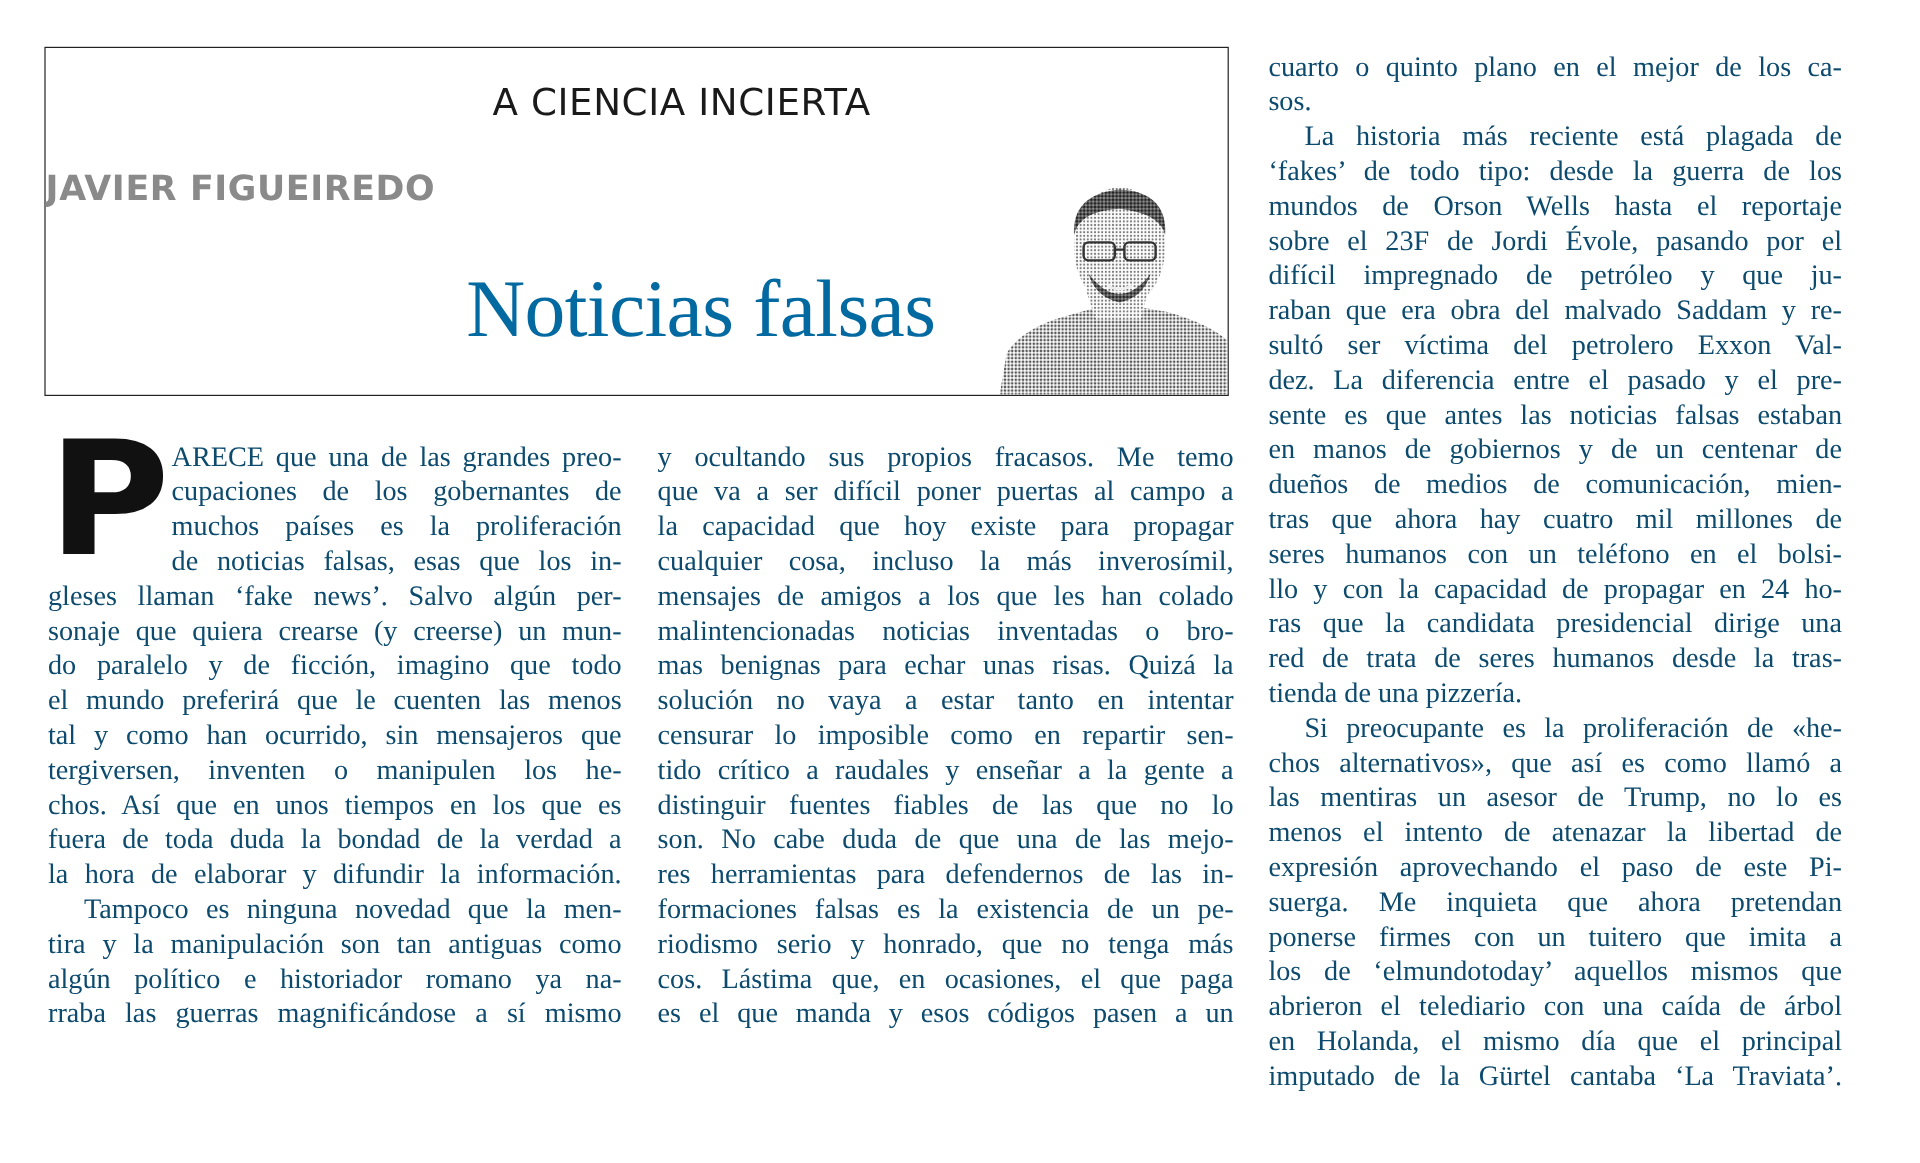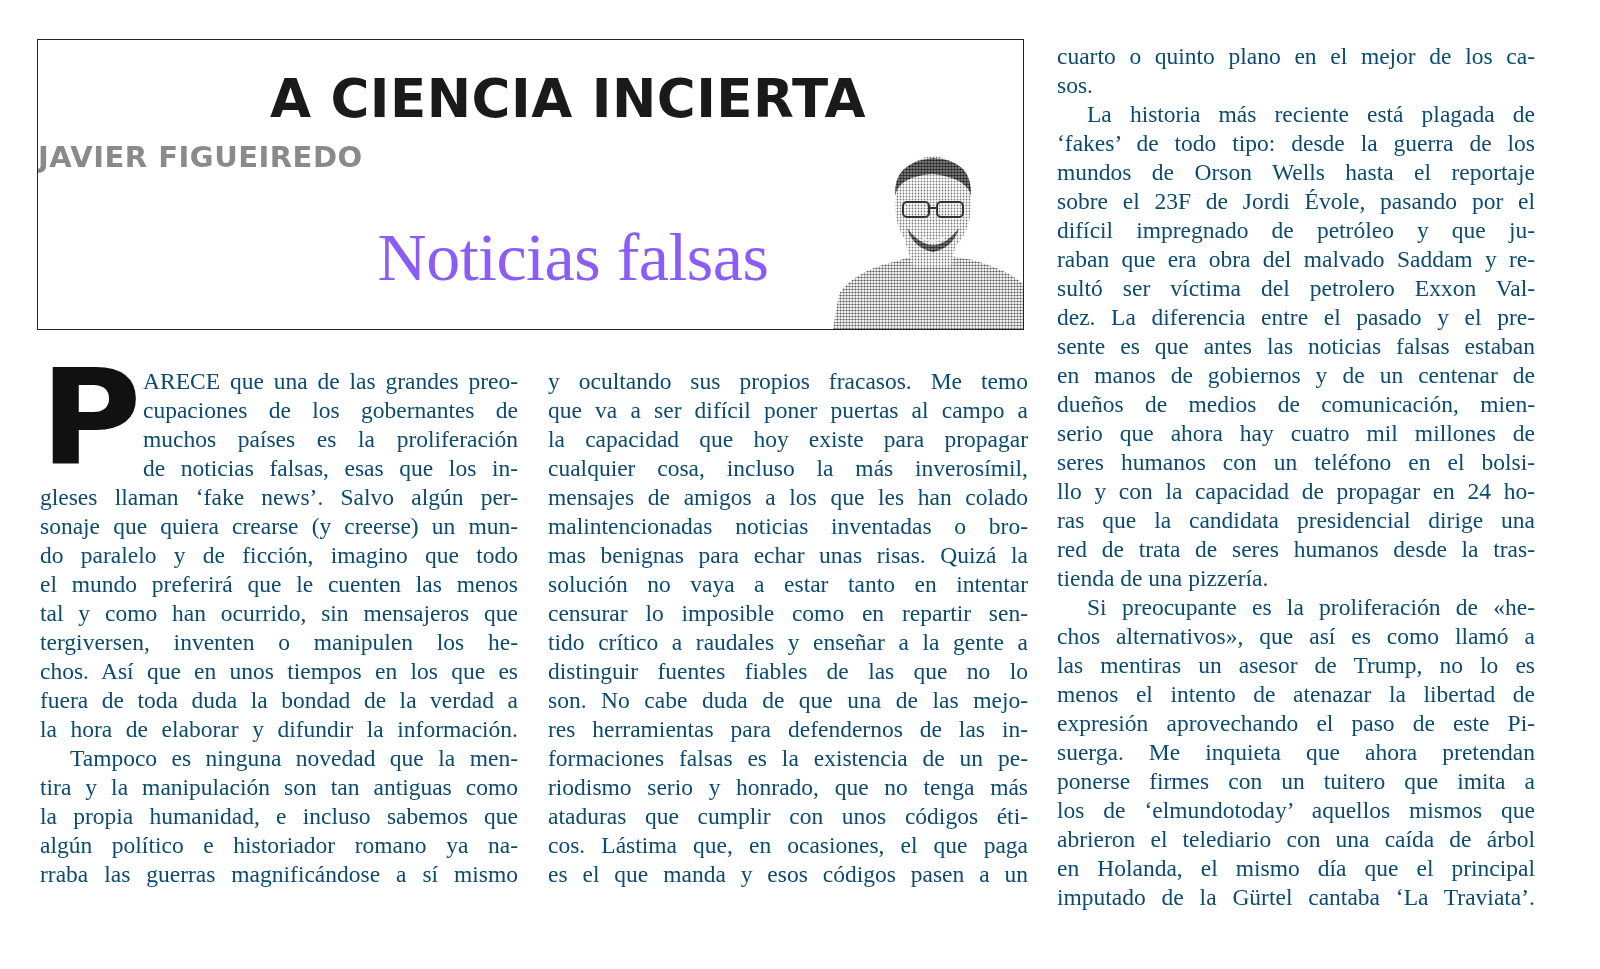--- a/index.html
+++ b/index.html
@@ -31,46 +31,46 @@
     box-sizing: border-box;
     overflow: hidden;
   }
   .section-title {
     position: absolute;
     left: 0;
     width: 1060px;
     top: 28px;
     text-align: center;
     font-family: "DejaVu Sans", "Liberation Sans", sans-serif;
-    font-weight: 700;
-    font-size: 53px;
+    font-weight: 400;
+    font-size: 31px;
     letter-spacing: 0.5px;
     color: #1a1a1a;
   }
   .author-name {
     position: absolute;
     left: 0;
     width: 1060px;
     top: 100px;
     text-align: left;
     font-family: "DejaVu Sans", "Liberation Sans", sans-serif;
     font-weight: bold;
     font-size: 29px;
     color: #8a8a8a;
     letter-spacing: 0.5px;
   }
   .headline {
     position: absolute;
-    left: 5px;
+    left: 16px;
     width: 1060px;
     top: 178px;
     text-align: center;
     font-family: "Liberation Serif", "DejaVu Serif", serif;
     font-size: 68px;
-    color: #8b5cf6;
+    color: #0369a1;
     letter-spacing: -0.5px;
   }
   .author-photo {
     position: absolute;
     right: 0;
     bottom: 0;
     width: 190px;
     height: 185px;
   }
   
@@ -176,61 +176,59 @@
     <span class="line">sonaje que quiera crearse (y creerse) un mun-</span>
     <span class="line">do paralelo y de ficción, imagino que todo</span>
     <span class="line">el mundo preferirá que le cuenten las menos</span>
     <span class="line">tal y como han ocurrido, sin mensajeros que</span>
     <span class="line">tergiversen, inventen o manipulen los he-</span>
     <span class="line">chos. Así que en unos tiempos en los que es</span>
     <span class="line">fuera de toda duda la bondad de la verdad a</span>
     <span class="line">la hora de elaborar y difundir la información.</span>
     <span class="line indent">Tampoco es ninguna novedad que la men-</span>
     <span class="line">tira y la manipulación son tan antiguas como</span>
-    <span class="line">la propia humanidad, e incluso sabemos que</span>
     <span class="line">algún político e historiador romano ya na-</span>
     <span class="line">rraba las guerras magnificándose a sí mismo</span>
   </div>
 
   <div class="column col-2">
     <span class="line">y ocultando sus propios fracasos. Me temo</span>
     <span class="line">que va a ser difícil poner puertas al campo a</span>
     <span class="line">la capacidad que hoy existe para propagar</span>
     <span class="line">cualquier cosa, incluso la más inverosímil,</span>
     <span class="line">mensajes de amigos a los que les han colado</span>
     <span class="line">malintencionadas noticias inventadas o bro-</span>
     <span class="line">mas benignas para echar unas risas. Quizá la</span>
     <span class="line">solución no vaya a estar tanto en intentar</span>
     <span class="line">censurar lo imposible como en repartir sen-</span>
     <span class="line">tido crítico a raudales y enseñar a la gente a</span>
     <span class="line">distinguir fuentes fiables de las que no lo</span>
     <span class="line">son. No cabe duda de que una de las mejo-</span>
     <span class="line">res herramientas para defendernos de las in-</span>
     <span class="line">formaciones falsas es la existencia de un pe-</span>
     <span class="line">riodismo serio y honrado, que no tenga más</span>
-    <span class="line">ataduras que cumplir con unos códigos éti-</span>
     <span class="line">cos. Lástima que, en ocasiones, el que paga</span>
     <span class="line">es el que manda y esos códigos pasen a un</span>
   </div>
 
   <div class="column col-3">
     <span class="line">cuarto o quinto plano en el mejor de los ca-</span>
     <span class="line last">sos.</span>
     <span class="line indent">La historia más reciente está plagada de</span>
     <span class="line">‘fakes’ de todo tipo: desde la guerra de los</span>
     <span class="line">mundos de Orson Wells hasta el reportaje</span>
     <span class="line">sobre el 23F de Jordi Évole, pasando por el</span>
     <span class="line">difícil impregnado de petróleo y que ju-</span>
     <span class="line">raban que era obra del malvado Saddam y re-</span>
     <span class="line">sultó ser víctima del petrolero Exxon Val-</span>
     <span class="line">dez. La diferencia entre el pasado y el pre-</span>
     <span class="line">sente es que antes las noticias falsas estaban</span>
     <span class="line">en manos de gobiernos y de un centenar de</span>
     <span class="line">dueños de medios de comunicación, mien-</span>
-    <span class="line">serio que ahora hay cuatro mil millones de</span>
+    <span class="line">tras que ahora hay cuatro mil millones de</span>
     <span class="line">seres humanos con un teléfono en el bolsi-</span>
     <span class="line">llo y con la capacidad de propagar en 24 ho-</span>
     <span class="line">ras que la candidata presidencial dirige una</span>
     <span class="line">red de trata de seres humanos desde la tras-</span>
     <span class="line last">tienda de una pizzería.</span>
     <span class="line indent">Si preocupante es la proliferación de «he-</span>
     <span class="line">chos alternativos», que así es como llamó a</span>
     <span class="line">las mentiras un asesor de Trump, no lo es</span>
     <span class="line">menos el intento de atenazar la libertad de</span>
     <span class="line">expresión aprovechando el paso de este Pi-</span>

